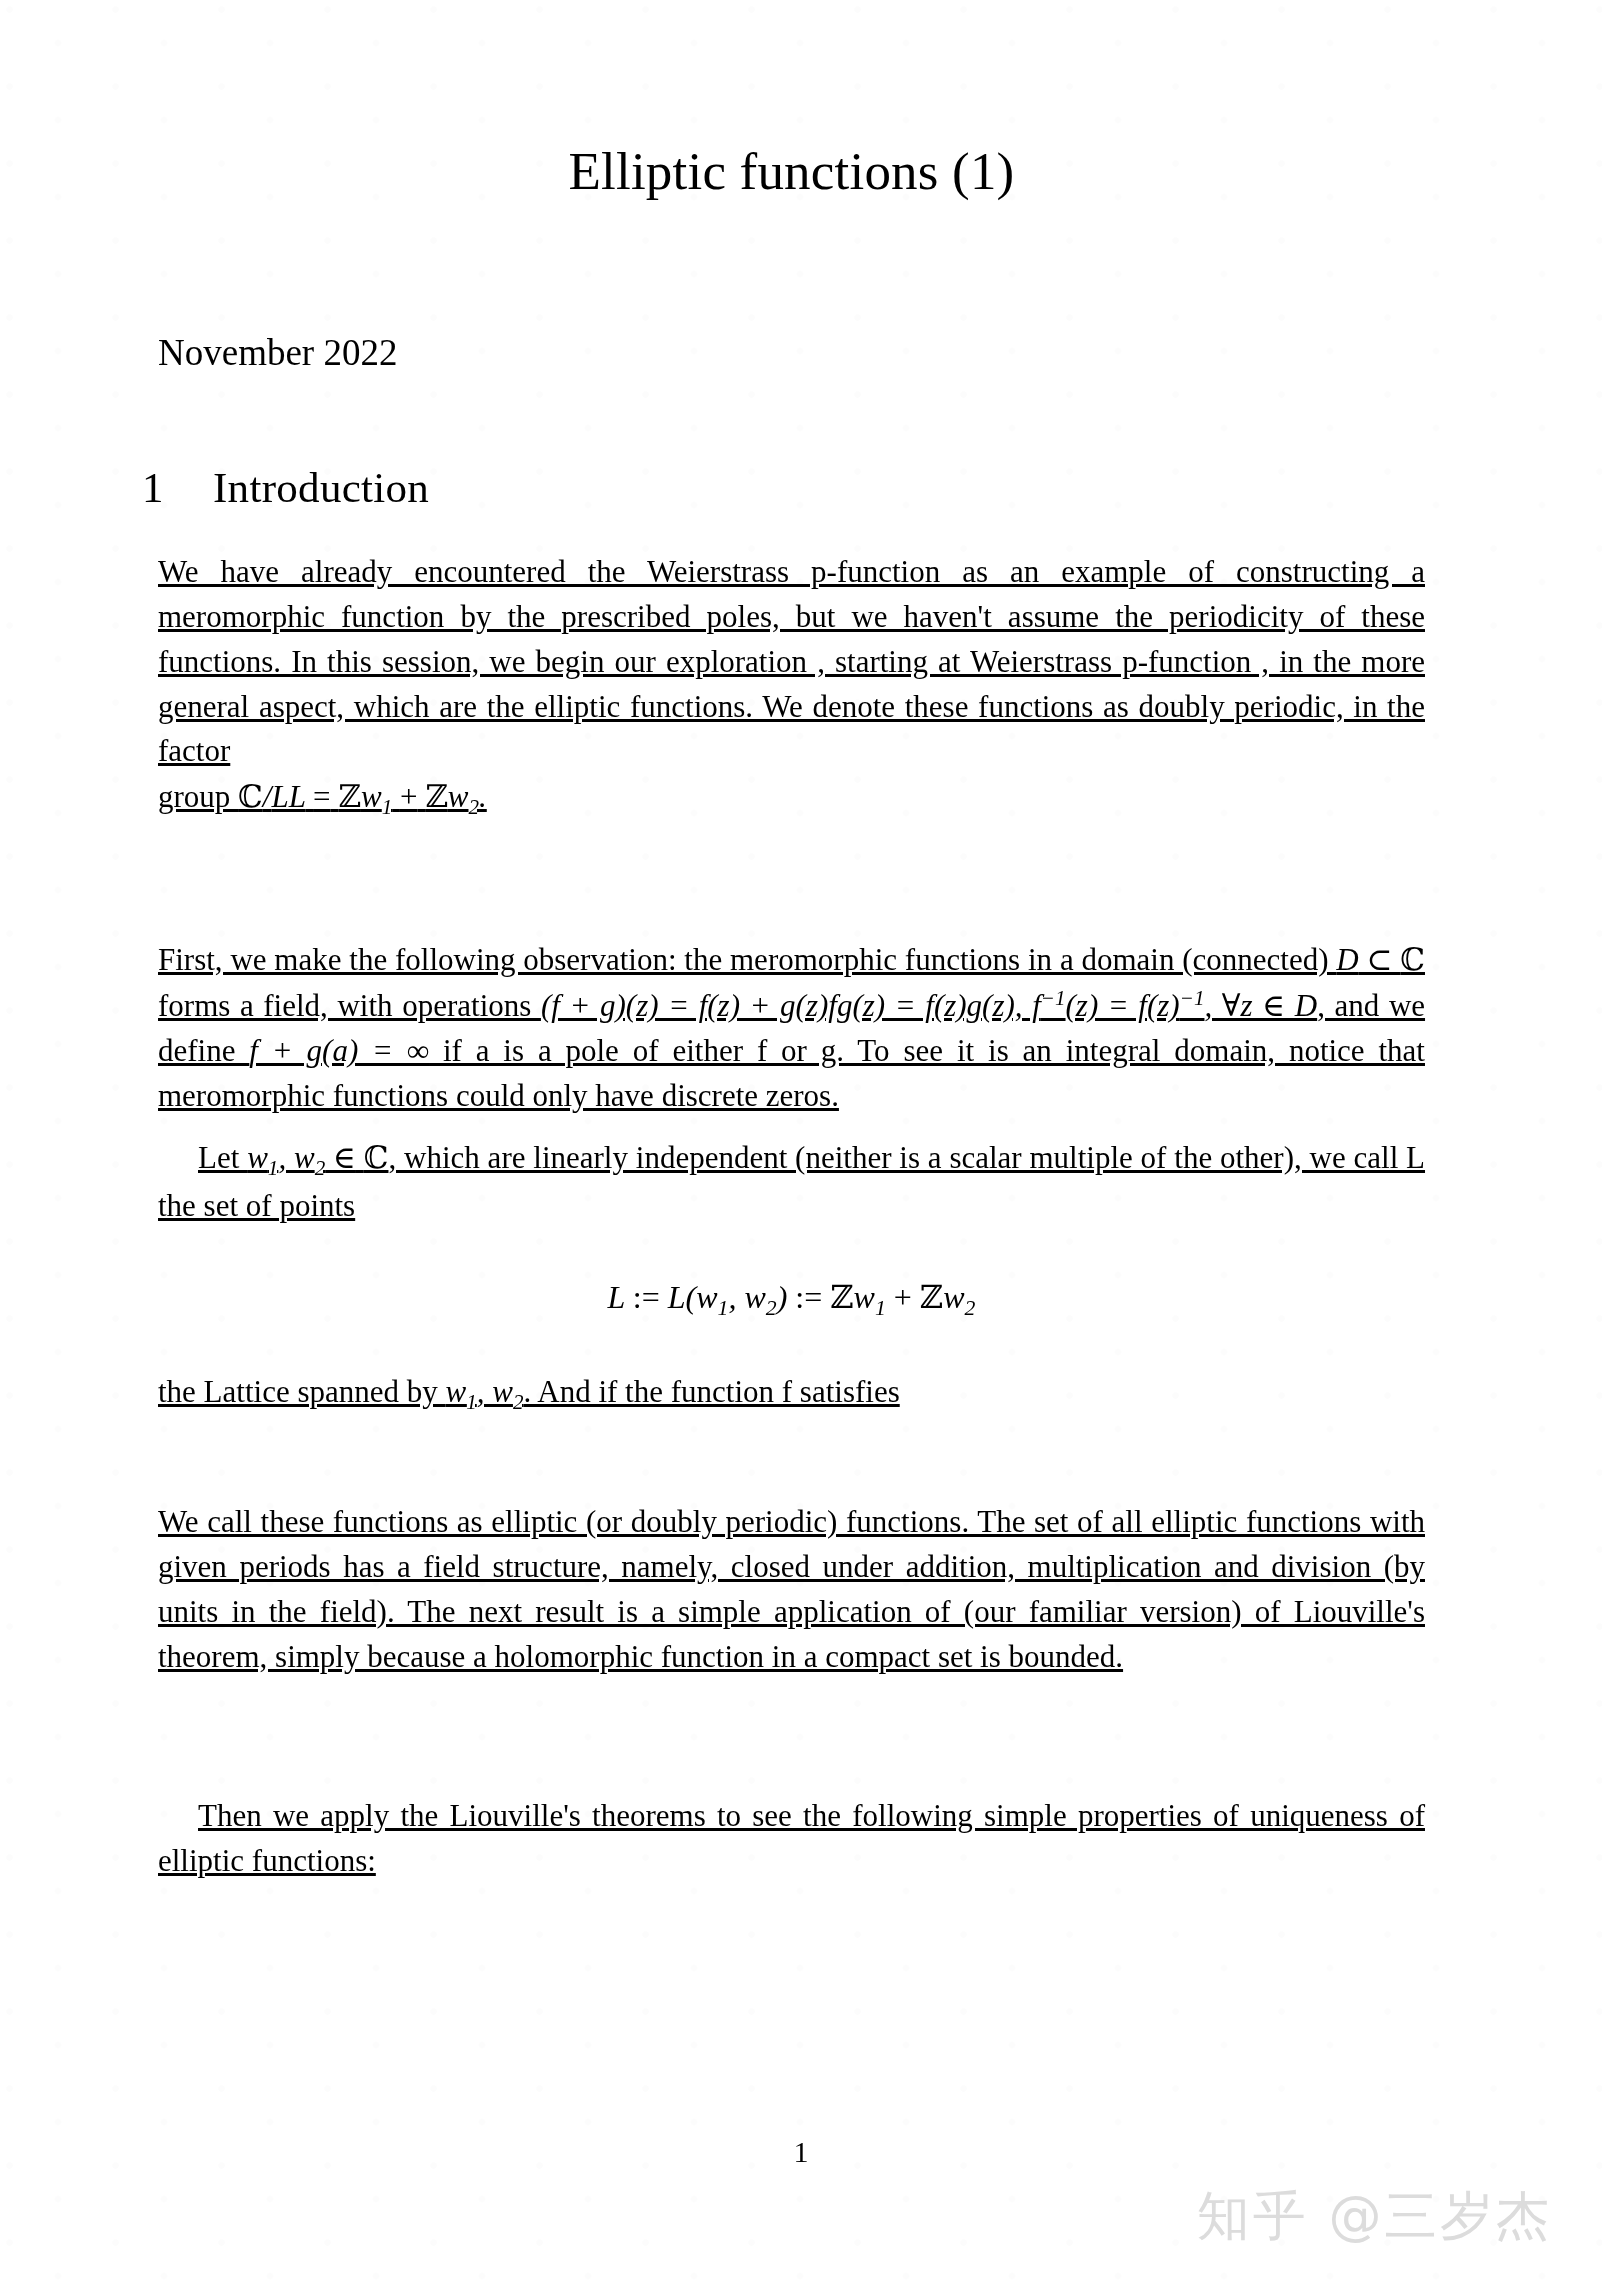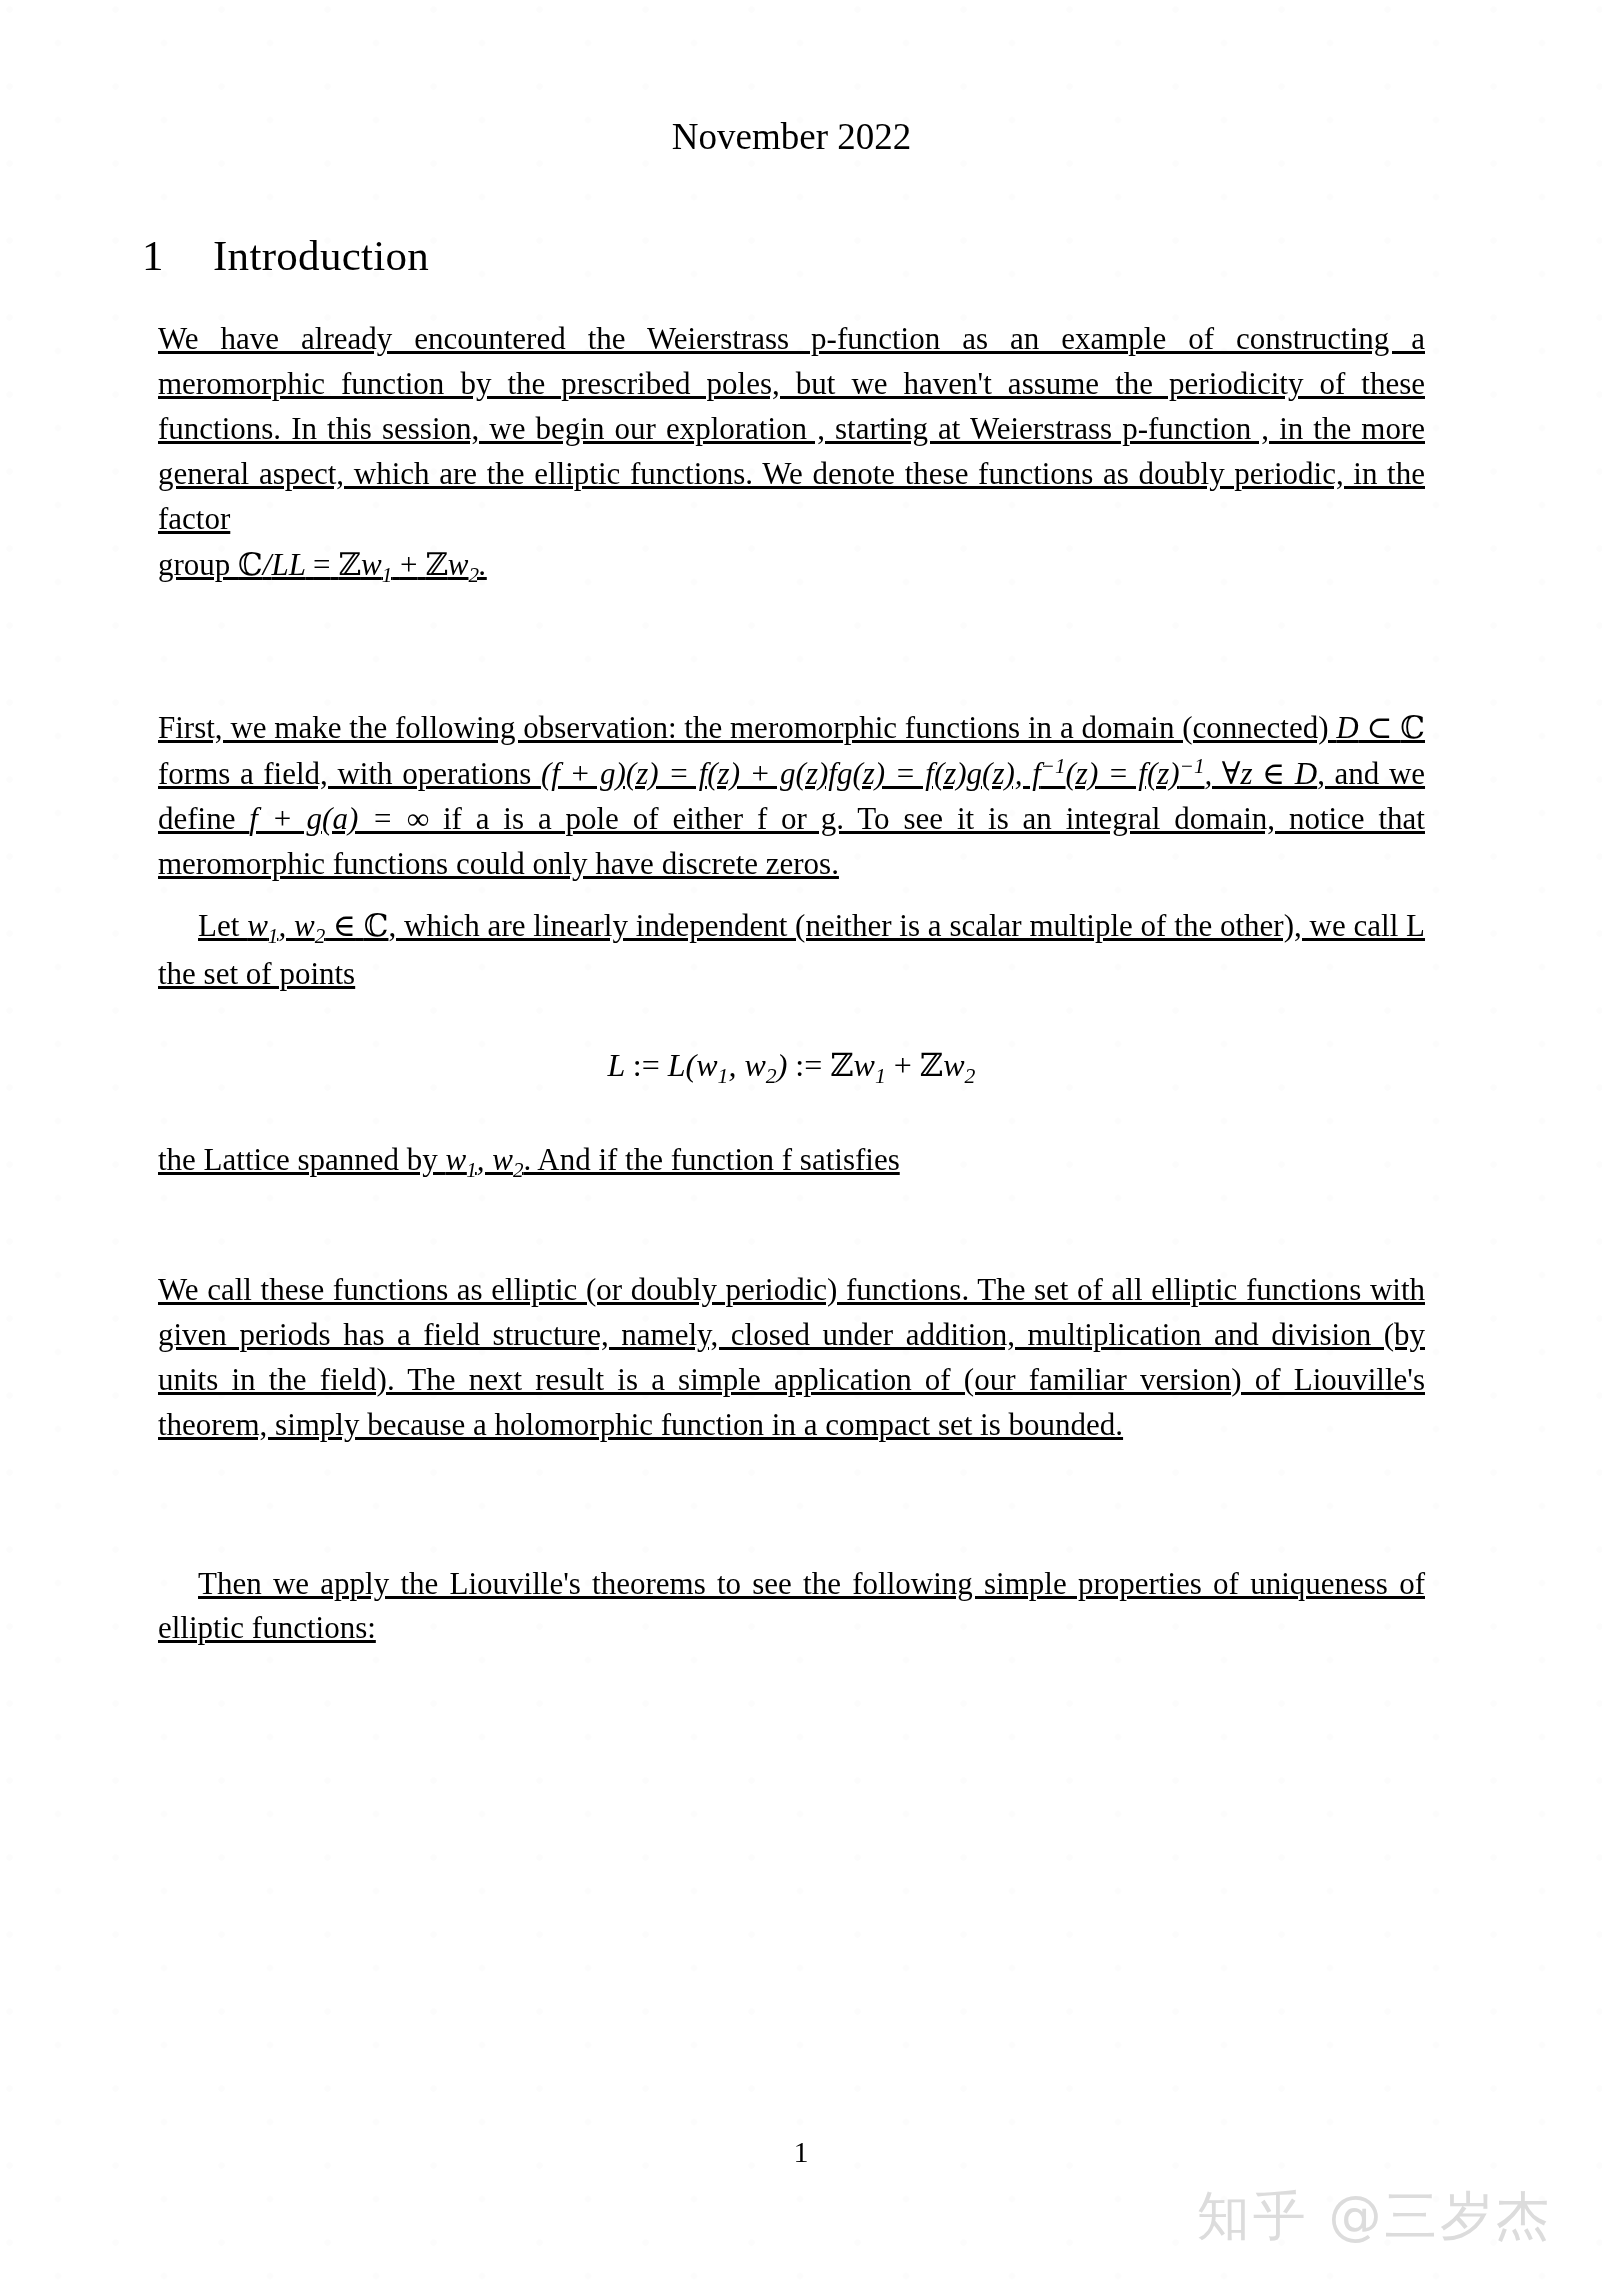--- a/index.html
+++ b/index.html
@@ -48,23 +48,23 @@
     text-align: center;
     font-size: 53px;
     font-weight: normal;
     letter-spacing: 0.2px;
     margin: 0;
     padding-top: 142px;
     line-height: 1.1;
   }
 
   .doc-date {
-    text-align: center;
+    text-align: left;
     font-size: 37px;
-    margin: 0;
+    margin: 16px;
     padding-top: 115px;
   }
 
   h2.section {
     font-size: 43px;
     font-weight: normal;
     margin: 0;
     padding: 0;
     letter-spacing: 0.3px;
     line-height: 1.15;
@@ -141,20 +141,21 @@
   }
 </style>
 </head>
 <body>
 
 <div class="bg-watermark"></div>
 
 <div class="page">
   <div class="content">
 
+    <h1 class="doc-title">Elliptic functions (1)</h1>
 
     <p class="doc-date">November 2022</p>
 
     <div class="gap-sec1"></div>
 
     <h2 class="section">
       <span class="secnum">1</span><span>Introduction</span>
     </h2>
 
     <div class="gap-afterh"></div>

